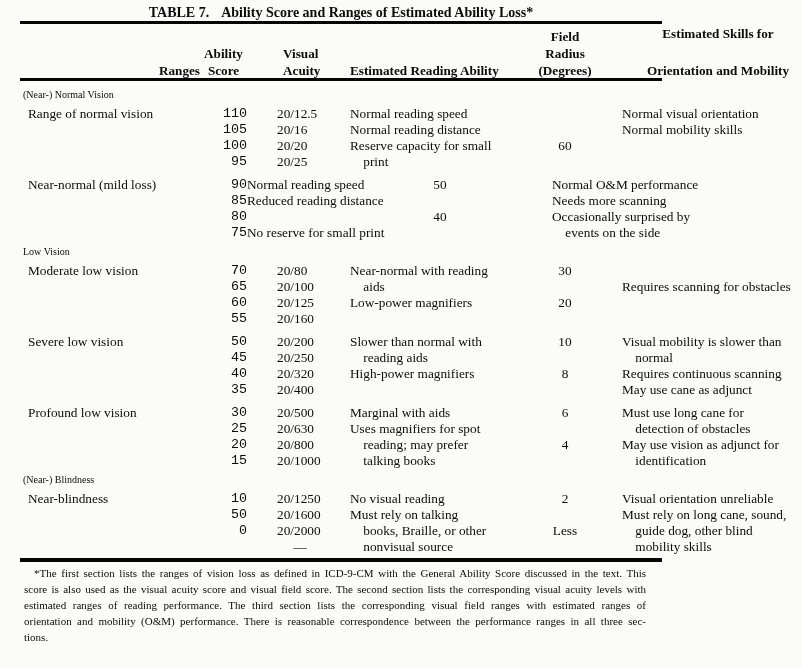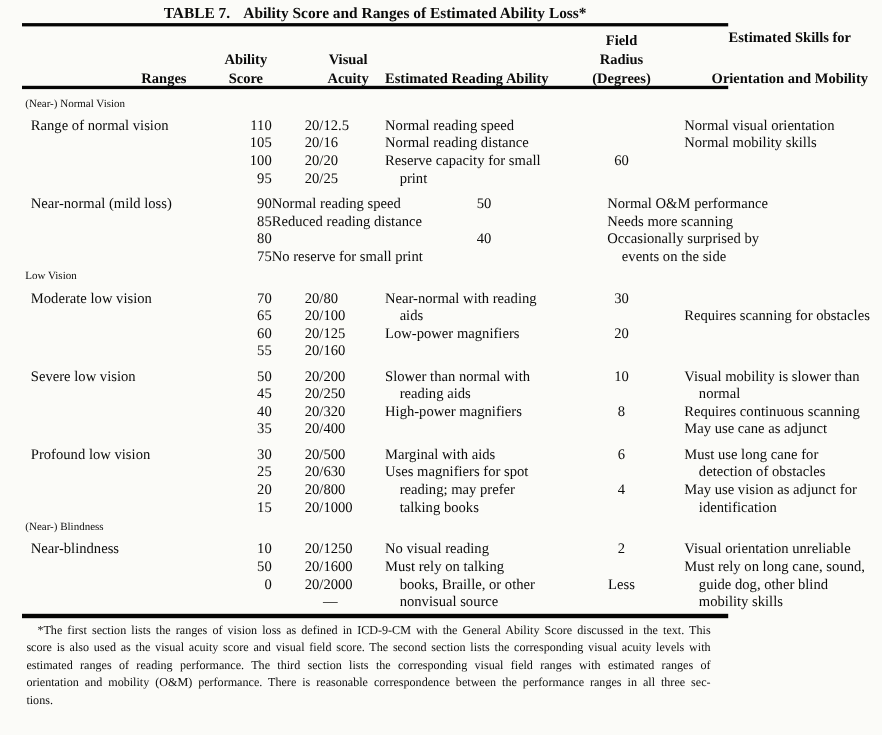--- a/index.html
+++ b/index.html
@@ -27,36 +27,36 @@
     display: grid;
     grid-template-columns: 172px 47px 103px 180px 70px 214px;
     padding: 0 8px;
   }
   .header-grid {
     margin-top: 1px; height: 53px; padding-bottom: 1px;
     font-weight: bold; font-size: 13.2px;
   }
   .hcell { display: flex; flex-direction: column; justify-content: flex-end; }
   .hline { line-height: 17px; white-space: pre; }
-  .hc-ranges  { text-align: center; padding-left: 70px; }
+  .hc-ranges  { text-align: center; padding-left: 70px; align-items: flex-end; }
   .hc-score   { text-align: center; }
-  .hc-acuity  { padding-left: 36px; align-items: center; }
+  .hc-acuity  { padding-left: 36px; }
   .hc-field   { text-align: center; }
   .hc-skills  { text-align: center; padding-left: 22px; gap: 20px; }
 
   .table-body { display: flex; flex-direction: column; font-size: 13.3px; }
   .section-heading {
     font-weight: normal; font-size: 10px; line-height: 16px;
     margin: 3px 0 0 3px;
   }
   .section-heading:first-child { margin-top: 6px; }
   .group-row { margin-top: 3px; }
   .group-row + .group-row { margin-top: 7px; }
   .cell .line { line-height: 16px; min-height: 16px; white-space: pre; }
-  .col-score  { text-align: right; }
+  .col-score  { text-align: right; font-family: Liberation Mono, monospace; }
   .col-acuity { padding-left: 30px; }
   .col-field  { text-align: center; }
   .col-skills { padding-left: 22px; }
 
   .footnote {
     margin-top: 3px; padding: 0 16px 0 4px;
     font-size: 11px; line-height: 16px;
   }
   .fline { text-align: justify; text-align-last: justify; }
   .fline.first { text-indent: 10px; }

